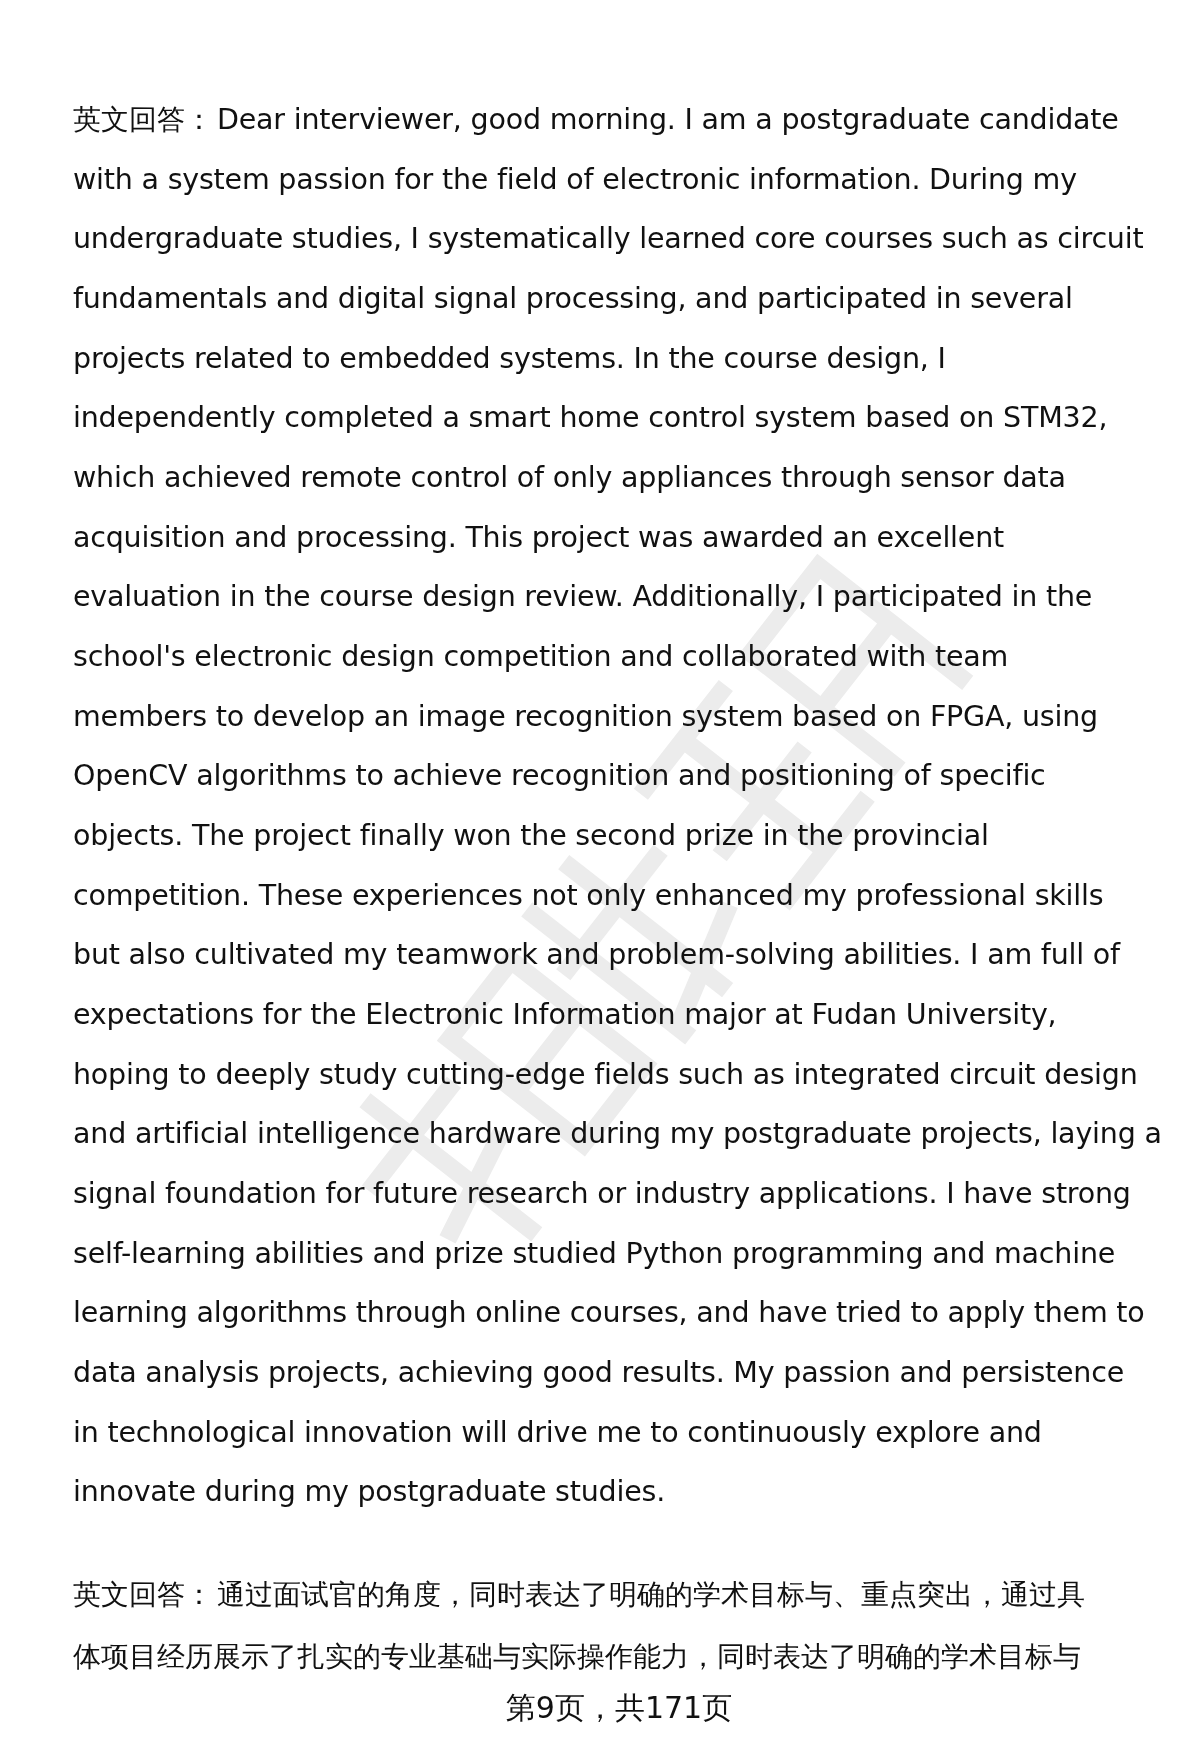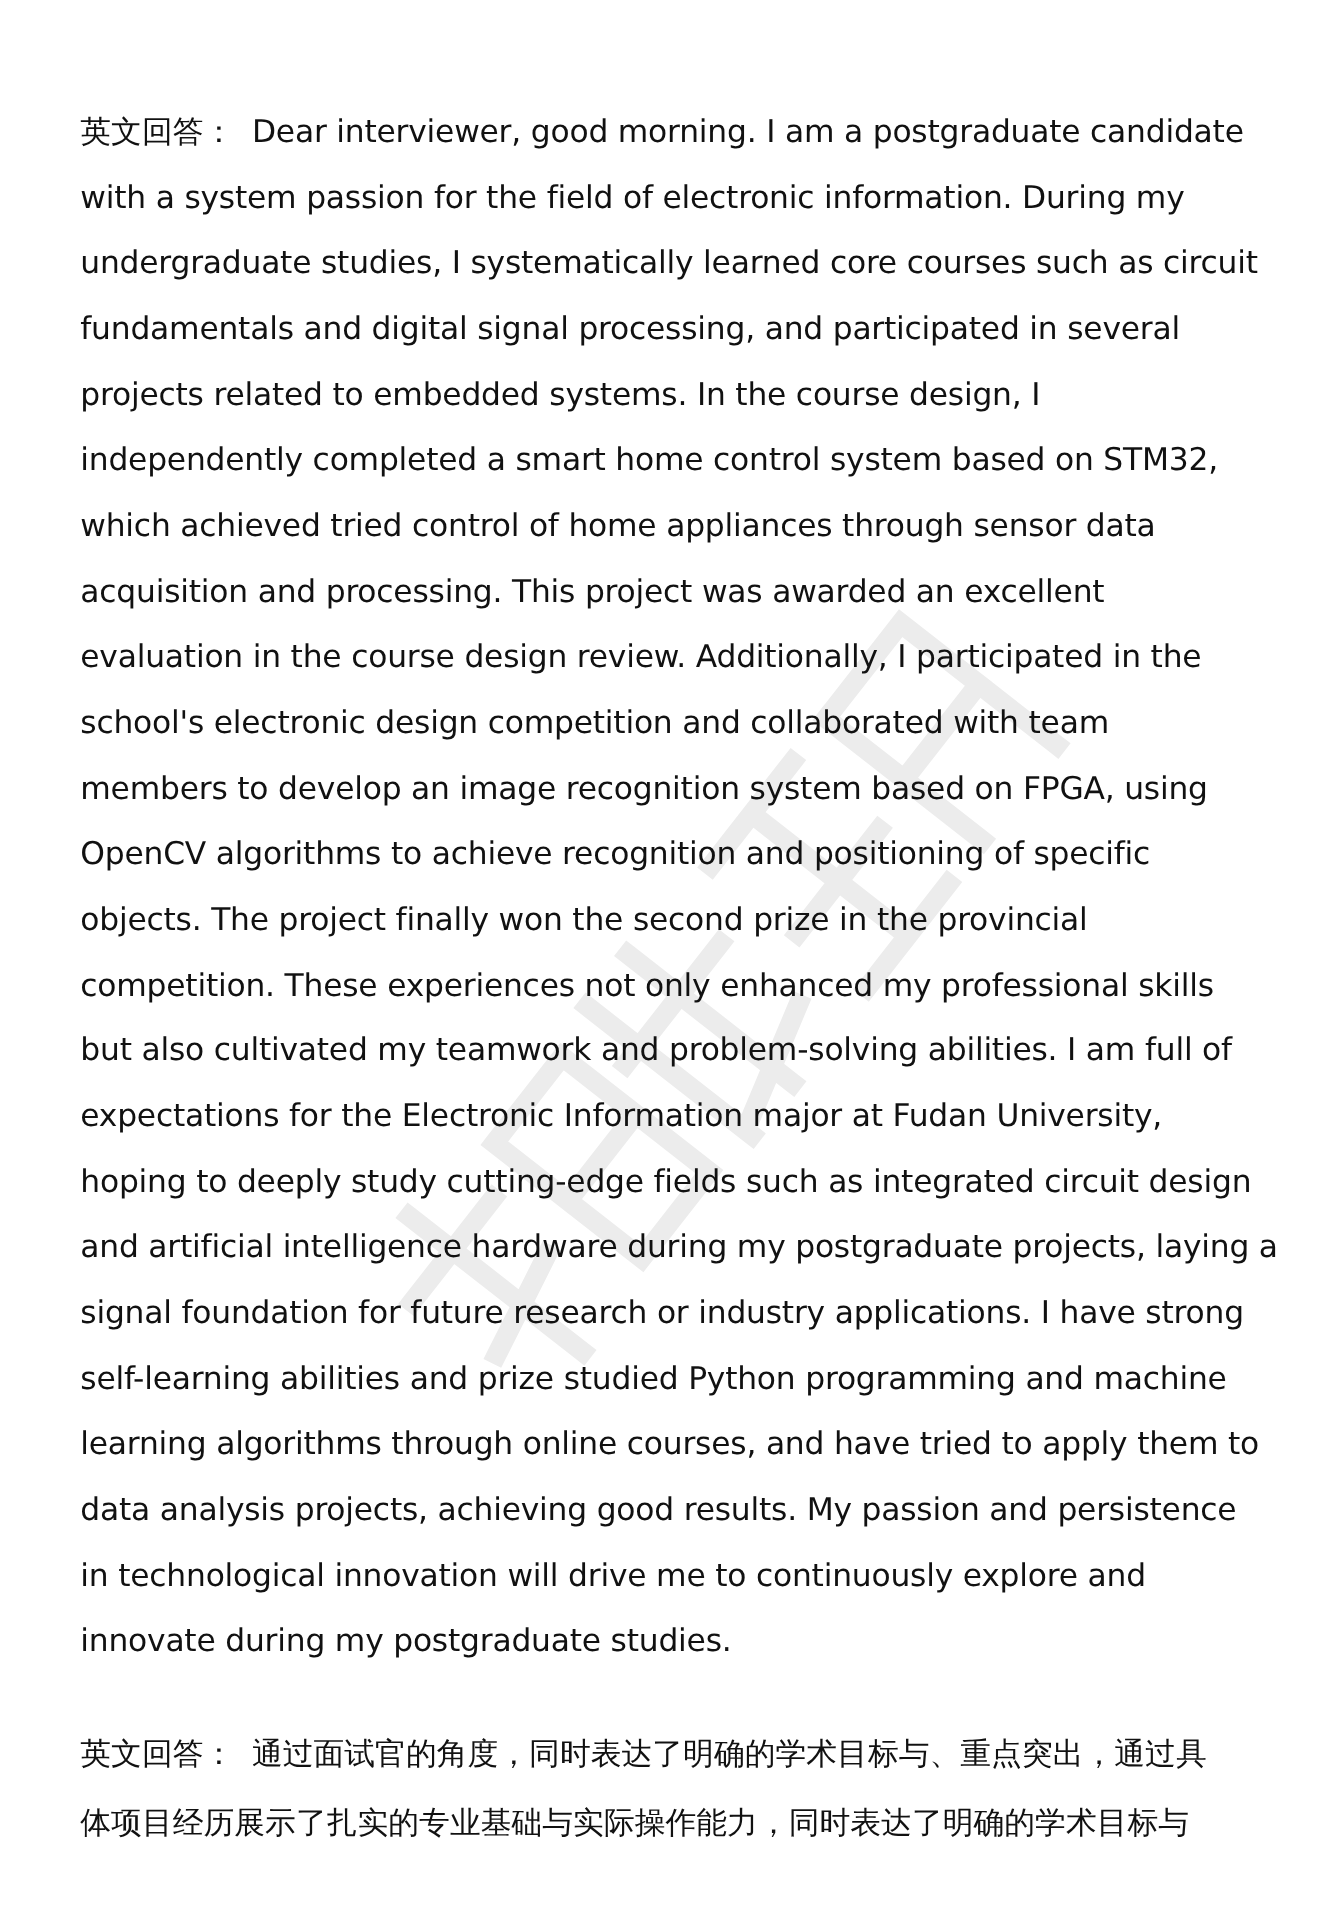--- a/index.html
+++ b/index.html
@@ -42,21 +42,21 @@
   .line {
     position: absolute;
     left: 0;
     white-space: nowrap;
     font-size: 28.5px;
     line-height: 36px;
     height: 36px;
     letter-spacing: -0.2px;
   }
   .label {
-    margin-right: 16px;
+    margin-right: 4px;
   }
   .cn {
     font-size: 28px;
     letter-spacing: 0px;
   }
   .footer {
     position: absolute;
     left: 0;
     width: 1200px;
     top: 1690px;
@@ -86,21 +86,21 @@
   </div>
 
   <div class="content" id="content">
 
     <div class="line" style="top:102px"><span class="label cn">英文回答：</span><span>Dear interviewer, good morning. I am a postgraduate candidate</span></div>
     <div class="line" style="top:162px">with a system passion for the field of electronic information. During my</div>
     <div class="line" style="top:221px">undergraduate studies, I systematically learned core courses such as circuit</div>
     <div class="line" style="top:281px">fundamentals and digital signal processing, and participated in several</div>
     <div class="line" style="top:341px">projects related to embedded systems. In the course design, I</div>
     <div class="line" style="top:400px">independently completed a smart home control system based on STM32,</div>
-    <div class="line" style="top:460px">which achieved tried control of home appliances through sensor data</div>
+    <div class="line" style="top:460px">which achieved remote control of only appliances through sensor data</div>
     <div class="line" style="top:520px">acquisition and processing. This project was awarded an excellent</div>
     <div class="line" style="top:579px">evaluation in the course design review. Additionally, I participated in the</div>
     <div class="line" style="top:639px">school's electronic design competition and collaborated with team</div>
     <div class="line" style="top:699px">members to develop an image recognition system based on FPGA, using</div>
     <div class="line" style="top:758px">OpenCV algorithms to achieve recognition and positioning of specific</div>
     <div class="line" style="top:818px">objects. The project finally won the second prize in the provincial</div>
     <div class="line" style="top:878px">competition. These experiences not only enhanced my professional skills</div>
     <div class="line" style="top:937px">but also cultivated my teamwork and problem-solving abilities. I am full of</div>
     <div class="line" style="top:997px">expectations for the Electronic Information major at Fudan University,</div>
     <div class="line" style="top:1057px">hoping to deeply study cutting-edge fields such as integrated circuit design</div>
@@ -109,14 +109,15 @@
     <div class="line" style="top:1236px">self-learning abilities and prize studied Python programming and machine</div>
     <div class="line" style="top:1295px">learning algorithms through online courses, and have tried to apply them to</div>
     <div class="line" style="top:1355px">data analysis projects, achieving good results. My passion and persistence</div>
     <div class="line" style="top:1415px">in technological innovation will drive me to continuously explore and</div>
     <div class="line" style="top:1474px">innovate during my postgraduate studies.</div>
 
     <div class="line cn" style="top:1577px"><span class="label">英文回答：</span><span>通过面试官的角度，同时表达了明确的学术目标与、重点突出，通过具</span></div>
     <div class="line cn" style="top:1639px">体项目经历展示了扎实的专业基础与实际操作能力，同时表达了明确的学术目标与</div>
   </div>
 
+  <div class="footer">第9页，共171页</div>
 
 </div>
 
 </body></html>

